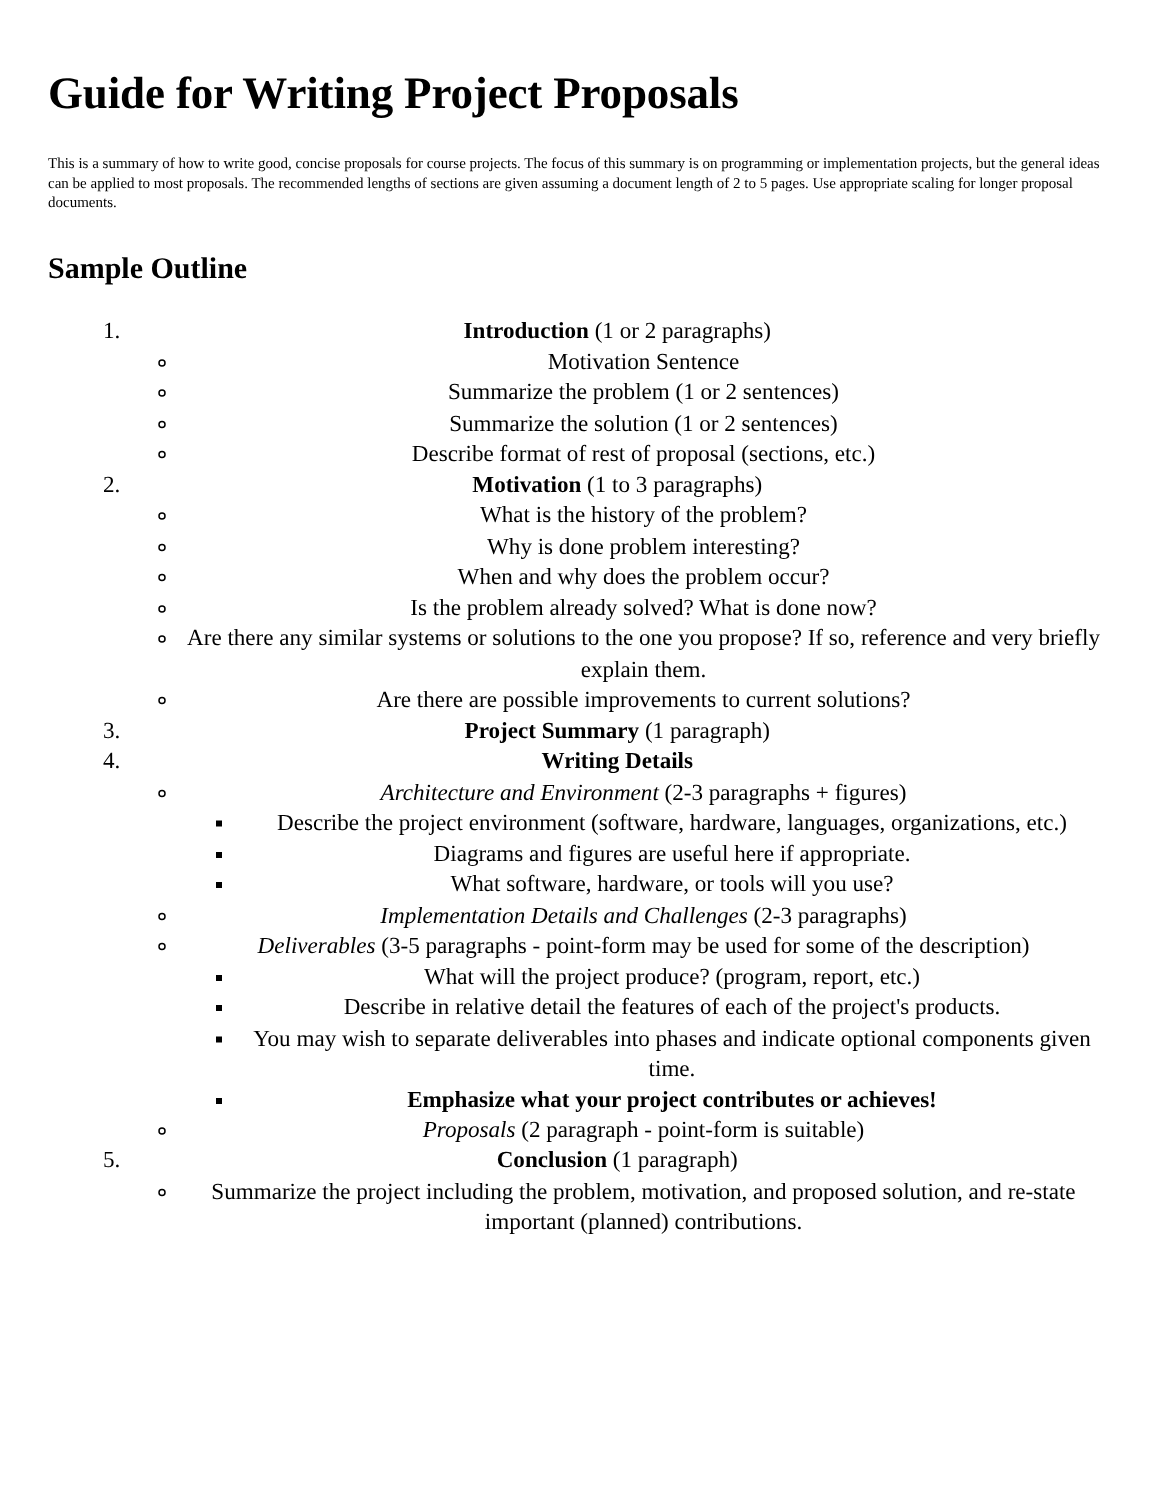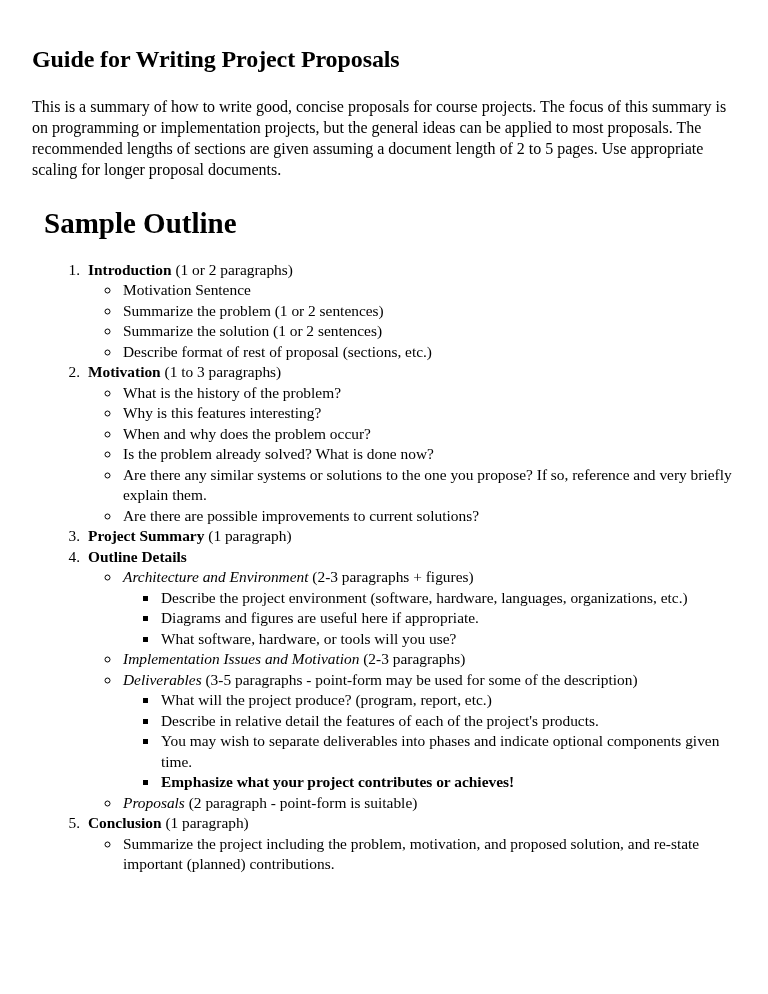--- a/index.html
+++ b/index.html
@@ -17,50 +17,51 @@
   }
   .page {
     width: 768px;
     min-height: 994px;
     box-sizing: border-box;
     padding: 36px 33px 20px 32px;
     background: #ffffff;
   }
   h1.doc-title {
     font-family: "Liberation Serif", "DejaVu Serif", serif;
-    font-size: 24px;
+    font-size: 30px;
     font-weight: bold;
     line-height: 1.15;
     margin: 10px 0 22px 0;
     letter-spacing: -0.1px;
   }
   h2.section-title {
     font-family: "Liberation Serif", "DejaVu Serif", serif;
-    font-size: 29px;
+    font-size: 20px;
     font-weight: bold;
     line-height: 1.15;
-    margin: 26px 0 20px 12px;
+    margin: 26px 0 20px 0;
   }
   p.body-text {
-    font-size: 16px;
+    font-size: 10px;
     line-height: 1.33;
     margin: 0 0 6px 0;
     max-width: 706px;
     text-align: left;
   }
   ol.outline {
     font-size: 15.4px;
     line-height: 1.33;
     margin: 14px 0 0 0;
     padding-left: 52px;
     list-style-type: decimal;
   }
   ol.outline > li {
     margin: 0;
     padding-left: 4px;
+    text-align: center;
   }
   ul.level2 {
     list-style-type: circle;
     margin: 0;
     padding-left: 33px;
   }
   ul.level3 {
     list-style-type: square;
     margin: 0;
     padding-left: 36px;
@@ -88,34 +89,34 @@
 
   <ol class="outline" id="outline-root">
       <li><span class="b">Introduction</span><span class="note"> (1 or 2 paragraphs)</span><ul class="level2">
           <li><span class="li-text">Motivation Sentence</span></li>
           <li><span class="li-text">Summarize the problem (1 or 2 sentences)</span></li>
           <li><span class="li-text">Summarize the solution (1 or 2 sentences)</span></li>
           <li><span class="li-text">Describe format of rest of proposal (sections, etc.)</span></li>
         </ul></li>
       <li><span class="b">Motivation</span><span class="note"> (1 to 3 paragraphs)</span><ul class="level2">
           <li><span class="li-text">What is the history of the problem?</span></li>
-          <li><span class="li-text">Why is this features interesting?</span></li>
+          <li><span class="li-text">Why is done problem interesting?</span></li>
           <li><span class="li-text">When and why does the problem occur?</span></li>
           <li><span class="li-text">Is the problem already solved? What is done now?</span></li>
           <li><span class="li-text">Are there any similar systems or solutions to the one you propose? If so, reference and very briefly explain them.</span></li>
           <li><span class="li-text">Are there are possible improvements to current solutions?</span></li>
         </ul></li>
       <li><span class="b">Project Summary</span><span class="note"> (1 paragraph)</span></li>
-      <li><span class="b">Outline Details</span><ul class="level2">
+      <li><span class="b">Writing Details</span><ul class="level2">
           <li><span class="li-text i">Architecture and Environment</span><span class="note"> (2-3 paragraphs + figures)</span><ul class="level3">
               <li><span class="li-text">Describe the project environment (software, hardware, languages, organizations, etc.)</span></li>
               <li><span class="li-text">Diagrams and figures are useful here if appropriate.</span></li>
               <li><span class="li-text">What software, hardware, or tools will you use?</span></li>
             </ul></li>
-          <li><span class="li-text i">Implementation Issues and Motivation</span><span class="note"> (2-3 paragraphs)</span></li>
+          <li><span class="li-text i">Implementation Details and Challenges</span><span class="note"> (2-3 paragraphs)</span></li>
           <li><span class="li-text i">Deliverables</span><span class="note"> (3-5 paragraphs - point-form may be used for some of the description)</span><ul class="level3">
               <li><span class="li-text">What will the project produce? (program, report, etc.)</span></li>
               <li><span class="li-text">Describe in relative detail the features of each of the project's products.</span></li>
               <li><span class="li-text">You may wish to separate deliverables into phases and indicate optional components given time.</span></li>
               <li><span class="li-text b">Emphasize what your project contributes or achieves!</span></li>
             </ul></li>
           <li><span class="li-text i">Proposals</span><span class="note"> (2 paragraph - point-form is suitable)</span></li>
         </ul></li>
       <li><span class="b">Conclusion</span><span class="note"> (1 paragraph)</span><ul class="level2">
           <li><span class="li-text">Summarize the project including the problem, motivation, and proposed solution, and re-state important (planned) contributions.</span></li>

